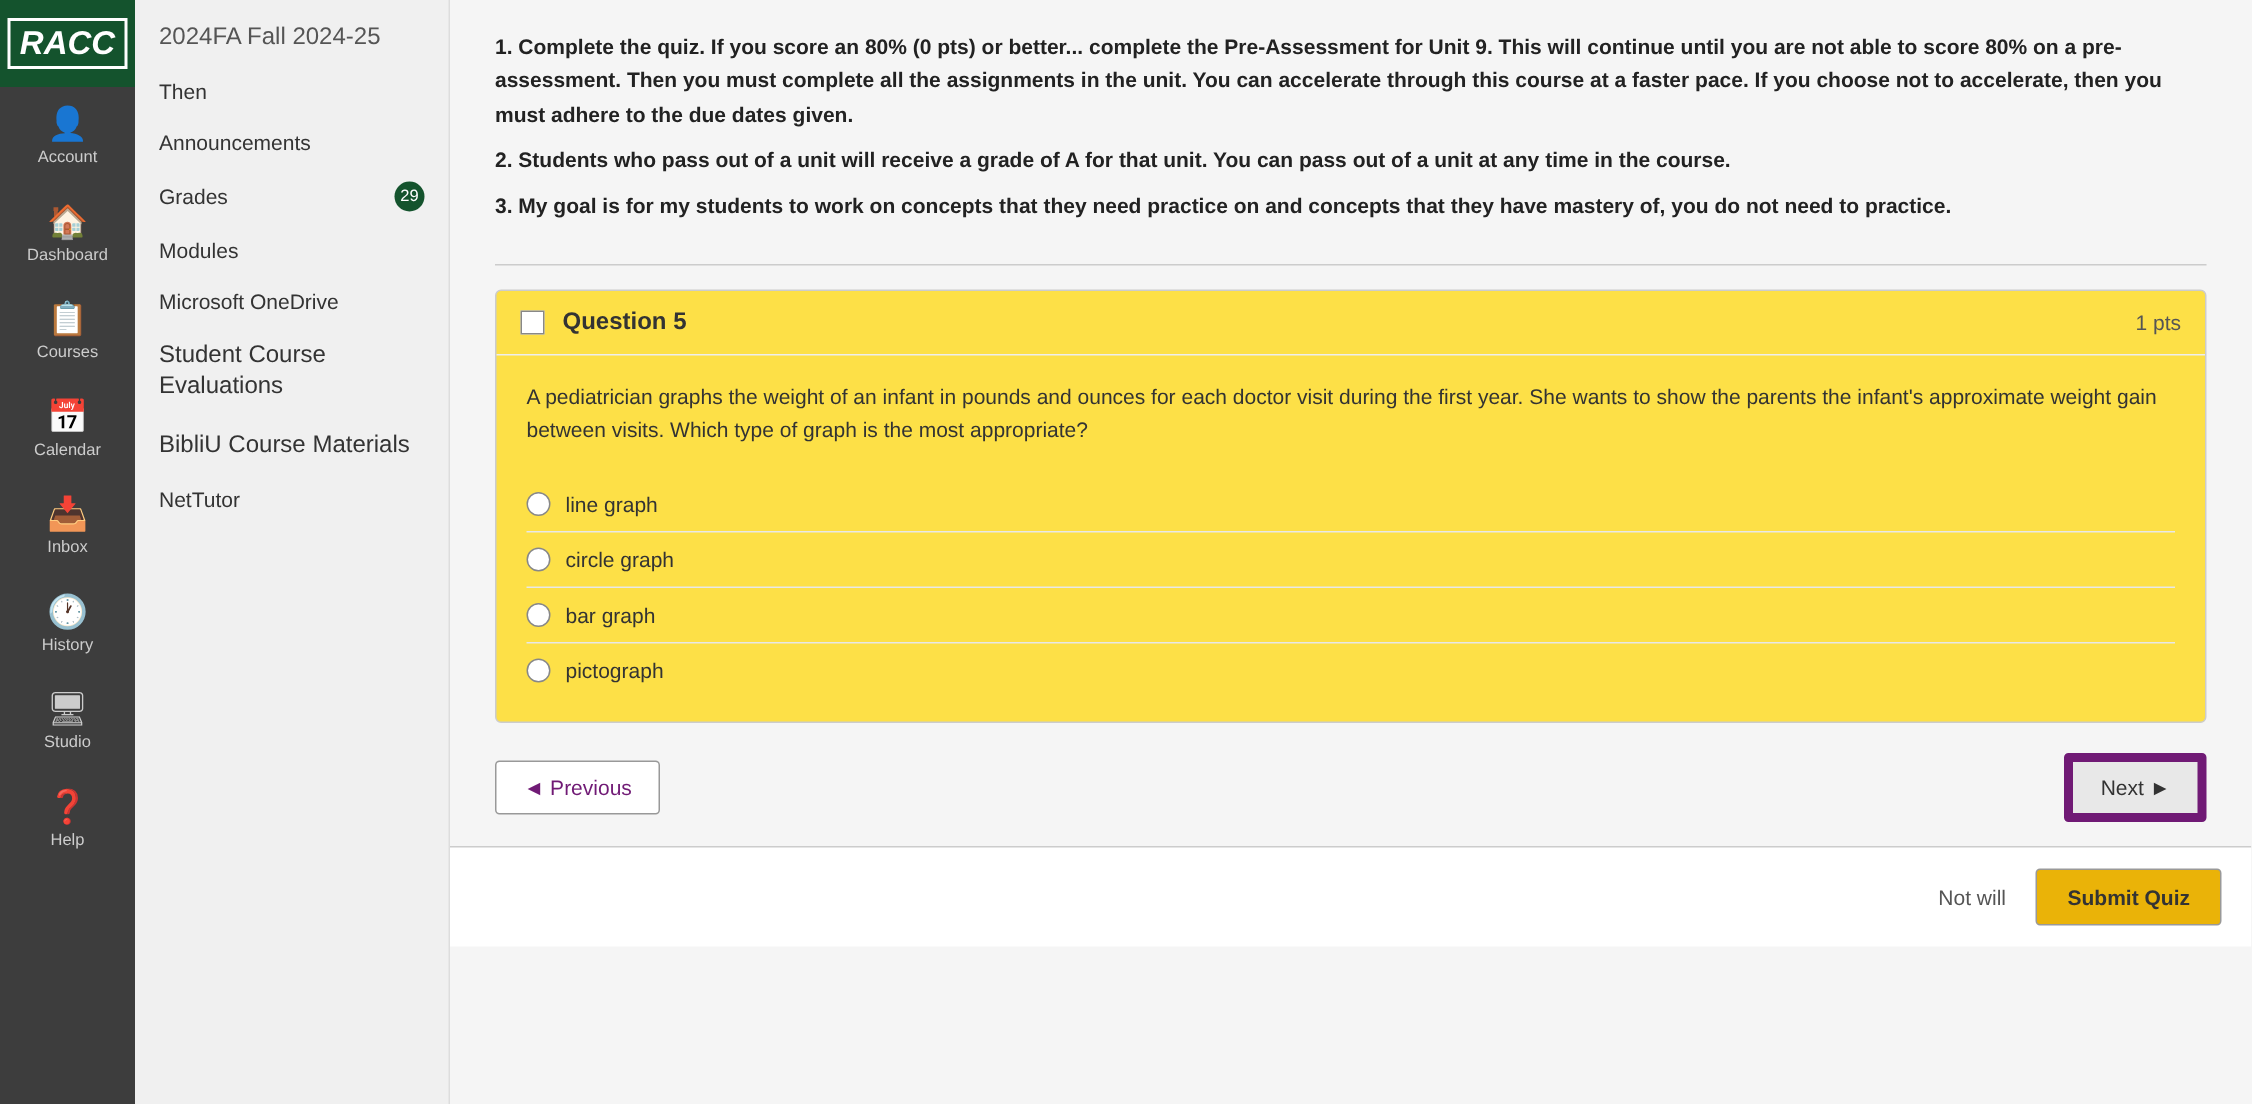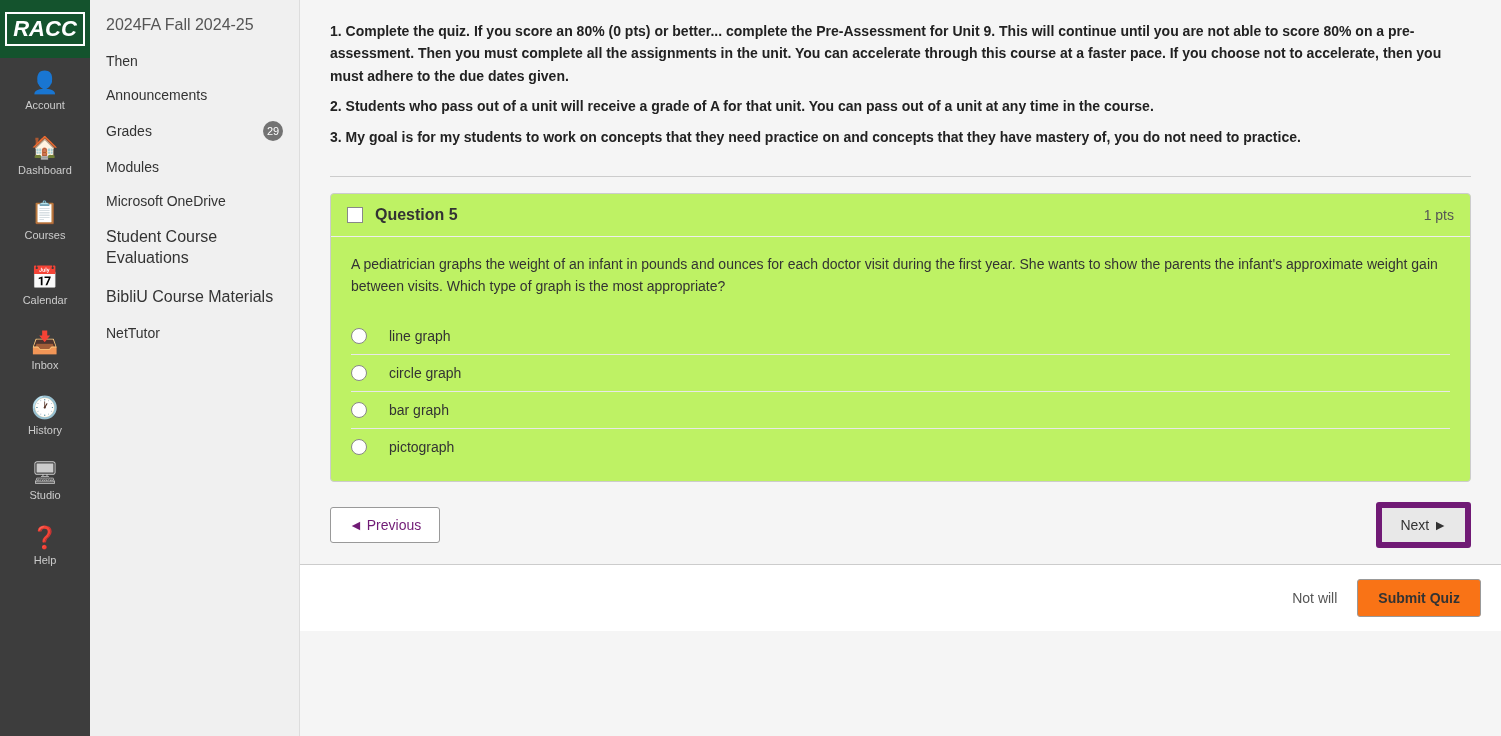--- a/index.html
+++ b/index.html
@@ -68,21 +68,21 @@
     .sidebar-item {
       padding: 9px 16px;
       font-size: 14px;
       color: #333;
       cursor: pointer;
       display: flex;
       align-items: center;
       justify-content: space-between;
     }
     .badge {
-      background: #737373;
+      background: #14532d;
       color: white;
       border-radius: 50%;
       width: 20px;
       height: 20px;
       font-size: 11px;
       display: flex;
       align-items: center;
       justify-content: center;
     }
     .sidebar-item-multiline {
@@ -115,21 +115,21 @@
     }
     .divider {
       border: none;
       border-top: 1px solid #ccc;
       margin: 12px 0 16px;
     }
 
     
     .question-container {
       border: 1px solid #ccc;
-      background: #bef264;
+      background: #fde047;
       border-radius: 4px;
       margin-bottom: 20px;
     }
     .question-header {
       display: flex;
       align-items: center;
       justify-content: space-between;
       padding: 12px 16px;
       border-bottom: 1px solid #eee;
     }
@@ -163,21 +163,21 @@
     .answer-options {
       padding: 8px 20px 16px;
     }
     .answer-option {
       display: flex;
       align-items: center;
       padding: 10px 0;
       border-bottom: 1px solid #e8e8e8;
       font-size: 14px;
       color: #333;
-      gap: 22px;
+      gap: 10px;
       cursor: pointer;
     }
     .answer-option:last-child { border-bottom: none; }
     .radio-circle {
       width: 16px;
       height: 16px;
       border-radius: 50%;
       border: 1.5px solid #888;
       background: white;
       flex-shrink: 0;
@@ -221,21 +221,21 @@
       align-items: center;
       justify-content: flex-end;
       gap: 20px;
       margin: 0 -30px;
     }
     .not-saved-text {
       font-size: 14px;
       color: #555;
     }
     .btn-submit {
-      background: #f97316;
+      background: #eab308;
       border: 1px solid #999;
       padding: 10px 20px;
       font-size: 14px;
       cursor: pointer;
       border-radius: 3px;
       color: #333;
       font-weight: bold;
     }
   </style>
 </head>

